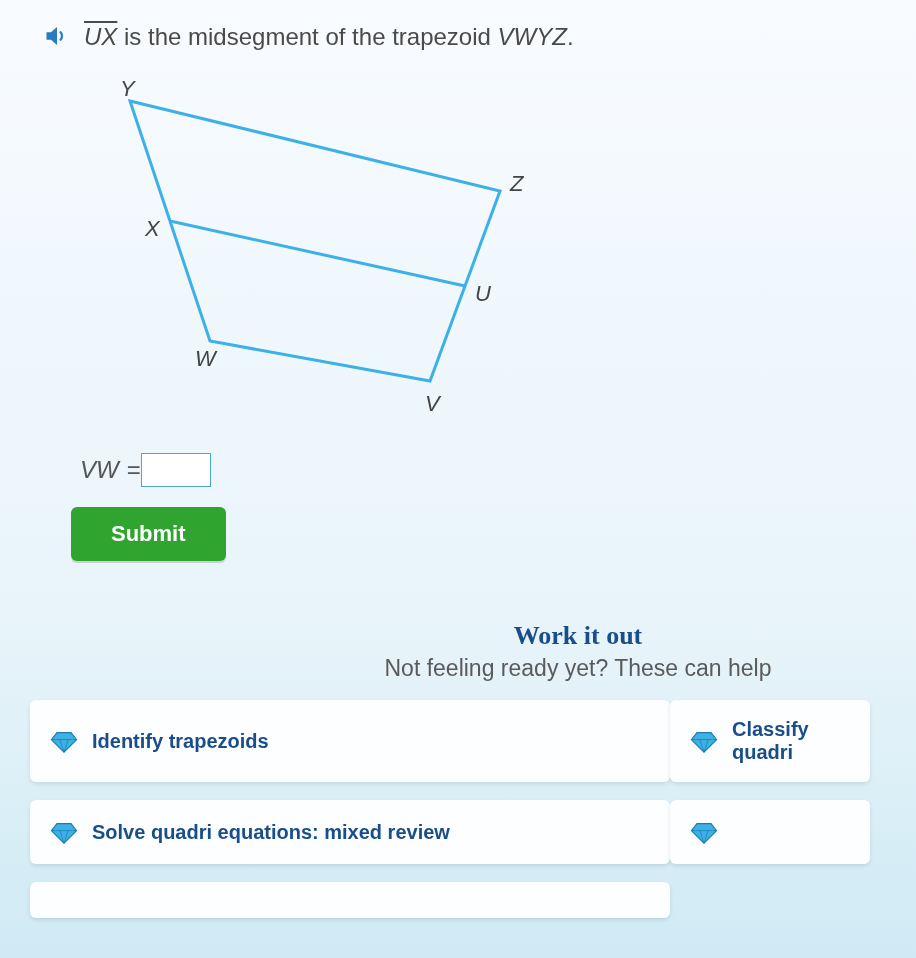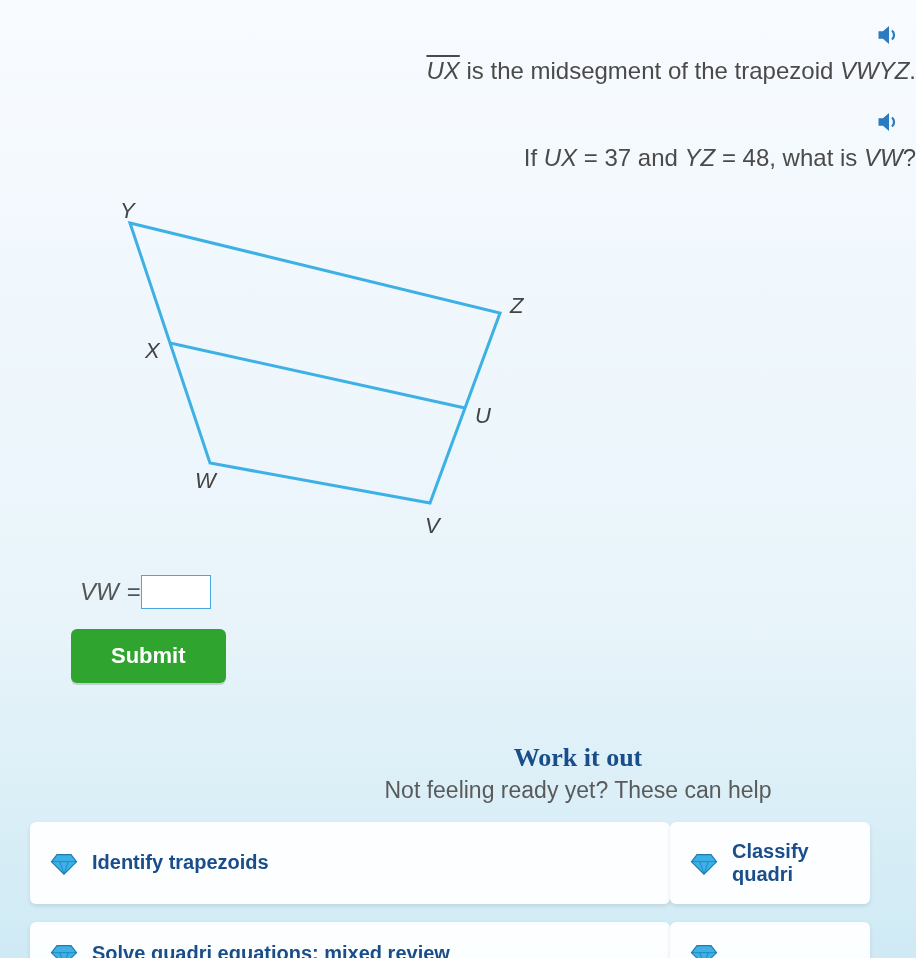--- a/index.html
+++ b/index.html
@@ -5,21 +5,21 @@
   * { box-sizing: border-box; margin: 0; padding: 0; }
   body {
     font-family: Arial, Helvetica, sans-serif;
     background: linear-gradient(180deg, #f8fbff 0%, #e8f4fa 65%, #cfeaf5 100%);
     width: 916px;
     height: 958px;
     overflow: hidden;
     color: #333;
   }
   .content { padding: 18px 0 0 40px; }
-  .line { display: flex; align-items: flex-end; margin-bottom: 18px; flex-direction: column; }
+  .line { display: flex; align-items: center; margin-bottom: 18px; }
   .speaker {
     width: 34px; height: 34px; flex: 0 0 34px;
     display: flex; align-items: center; justify-content: center;
     cursor: pointer; margin-right: 10px;
   }
   .qtext { font-size: 24px; color: #4a4a4a; line-height: 1.35; padding-top: 3px;}
   .overline { text-decoration: overline; font-style: italic; }
   .ital { font-style: italic; }
   .figure { margin: 8px 0 18px 40px; }
   .answer-row { margin: 10px 0 20px 40px; font-size: 24px; color:#555; display:flex; align-items:center;}
@@ -61,31 +61,20 @@
       <svg viewBox="0 0 40 40" width="30" height="30">
         <path d="M6 15 L12 15 L20 8 L20 32 L12 25 L6 25 Z" fill="#2a7bbf"></path>
         <path d="M24 14 A8 8 0 0 1 24 26" stroke="#2a7bbf" stroke-width="3" fill="none"></path>
       </svg>
     </div>
     <div class="qtext">
       <span class="overline">UX</span><span> is the midsegment of the trapezoid </span><span class="ital">VWYZ</span><span>.</span>
     </div>
   </div>
 
-  <div class="line">
-    <div class="speaker">
-      <svg viewBox="0 0 40 40" width="30" height="30">
-        <path d="M6 15 L12 15 L20 8 L20 32 L12 25 L6 25 Z" fill="#2a7bbf"></path>
-        <path d="M24 14 A8 8 0 0 1 24 26" stroke="#2a7bbf" stroke-width="3" fill="none"></path>
-      </svg>
-    </div>
-    <div class="qtext">
-      <span>If </span><span class="ital">UX</span><span> = 37 and </span><span class="ital">YZ</span><span> = 48, what is </span><span class="ital">VW</span><span>?</span>
-    </div>
-  </div>
 
   <div class="figure">
     <svg width="460" height="360" viewBox="0 0 460 360">
       <polygon points="50,30 420,120 350,310 130,270" fill="none" stroke="#3db0e6" stroke-width="3"></polygon>
       <line x1="90" y1="150" x2="385" y2="215" stroke="#3db0e6" stroke-width="3"></line>
       <text x="40" y="25" font-size="22" font-style="italic" fill="#444">Y</text>
       <text x="430" y="120" font-size="22" font-style="italic" fill="#444">Z</text>
       <text x="65" y="165" font-size="22" font-style="italic" fill="#444">X</text>
       <text x="395" y="230" font-size="22" font-style="italic" fill="#444">U</text>
       <text x="115" y="295" font-size="22" font-style="italic" fill="#444">W</text>

